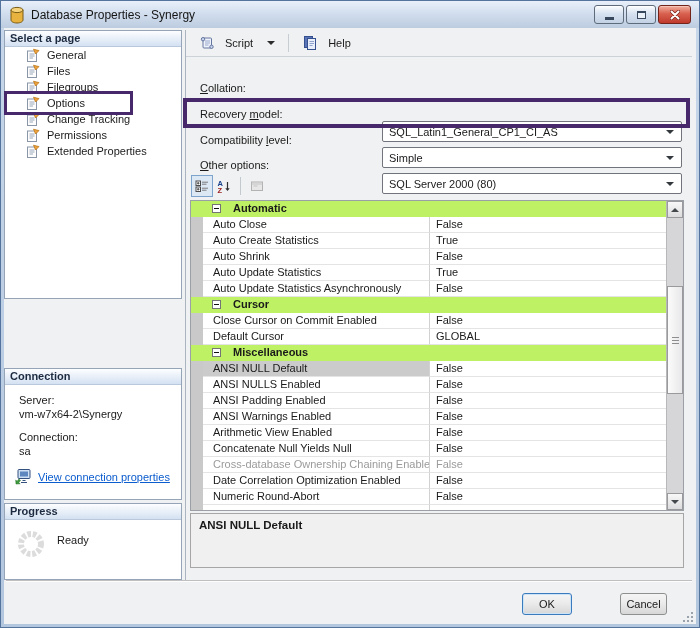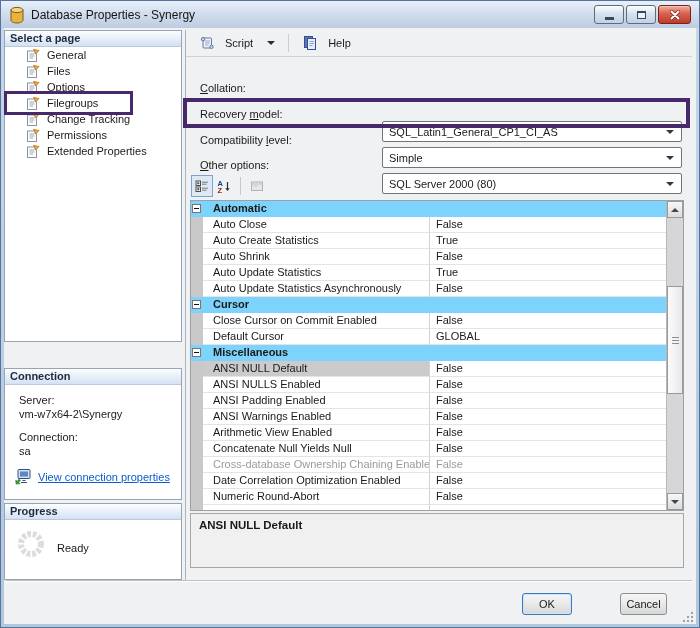--- a/index.html
+++ b/index.html
@@ -21,38 +21,38 @@
   .glyph-min { width:9px; height:3px; background:#38485c; margin-top:8px; }
   .glyph-max { width:9px; height:8px; border:1px solid #38485c; border-top-width:2px; background:#e9f0f8; }
 
   
   .client { position:absolute; top:28px; left:4px; right:4px; bottom:4px; background:#f0f1f2; }
 
   
   .panel { position:absolute; left:0; width:178px; background:#fff; border:1px solid #95a4b6; }
   .panel-header { height:16px; padding:1px 0 0 5px; font-weight:bold; color:#1c2a40;
                   background:linear-gradient(#fdfeff,#d4e1f2); border-bottom:1px solid #b9c8db; }
-  .panel-selectpage { top:2px; height:312px; }
+  .panel-selectpage { top:2px; height:269px; }
   .panel-connection { top:340px; height:132px; }
   .panel-progress   { top:475px; height:77px; }
 
   .page-item { display:flex; align-items:center; height:16px; padding-left:21px; cursor:default; }
   .page-item svg { flex:0 0 auto; }
   .page-label { margin-left:7px; }
 
   .conn-body { padding:9px 0 0 14px; }
   .conn-label { margin-top:0; }
   .conn-value { margin-top:2px; }
   .conn-gap { height:11px; }
   .conn-linkrow { display:flex; align-items:center; margin:11px 0 0 -4px; }
   .conn-link { color:#0b5cce; text-decoration:underline; margin-left:5px; cursor:pointer; }
 
   .progress-body { display:flex; align-items:flex-start; padding:8px 0 0 10px; }
   .spinner { width:32px; height:32px; }
-  .progress-status { margin:14px 0 0 10px; }
+  .progress-status { margin:6px 0 0 10px; }
 
   
   .vline { position:absolute; left:181px; top:2px; height:550px; width:1px; background:#aab4c0; }
   .cmd-toolbar { position:absolute; left:182px; top:2px; width:506px; height:27px;
                  border-bottom:1px solid #cdd2d8; display:flex; align-items:center; background:#f0f1f2; }
   .tb-btn { display:flex; align-items:center; gap:10px; padding:2px 6px; margin-left:6px; border:1px solid transparent; cursor:default; }
   .caret { width:0; height:0; border-left:4px solid transparent; border-right:4px solid transparent; border-top:4px solid #2c2c2c; margin-left:4px; }
   .tb-sepv { width:1px; height:18px; background:#c8cdd4; margin-left:6px; }
 
   .fieldlabel { position:absolute; left:196px; height:16px; }
@@ -83,21 +83,21 @@
           border:1px solid #9aa0a6; background:#fff; display:flex; }
   .grid-body { position:relative; flex:1; overflow:hidden; }
   .grid-body::before { content:""; position:absolute; left:0; top:0; bottom:0; width:12px; background:#c9c9c9; }
   .g-row { position:relative; display:flex; height:16px; }
   .g-row.item .g-strip { width:12px; flex:0 0 12px; }
   .g-name { width:227px; flex:0 0 227px; border-right:1px solid #d2d2d2; border-bottom:1px solid #e4e4e4;
             padding:1px 2px 0 10px; white-space:nowrap; overflow:hidden; }
   .g-value { flex:1; border-bottom:1px solid #e4e4e4; padding:1px 2px 0 6px; white-space:nowrap; overflow:hidden; }
   .g-row.sel .g-name { background:#cbcbcb; }
   .g-row.dis .g-name, .g-row.dis .g-value { color:#9b9b9b; }
-  .g-row.category { background:#7dd3fc; font-weight:bold; }
+  .g-row.category { background:#bef264; font-weight:bold;padding-left:20px; }
   .g-row.category .g-strip { width:12px; flex:0 0 12px; position:relative; }
   .collapse-box { position:absolute; left:1px; top:3px; width:9px; height:9px; background:#fff; border:1px solid #757575; }
   .collapse-box::after { content:""; position:absolute; left:1px; right:1px; top:3px; height:1px; background:#111; }
   .g-cat-name { padding:1px 0 0 10px; }
 
   .g-scroll { flex:0 0 17px; background:#d6d6d8; border-left:1px solid #b8b8ba; display:flex; flex-direction:column; }
   .sb-btn { height:17px; background:linear-gradient(#f8f8f8,#dcdcde); border:1px solid #9a9a9c;
             display:flex; align-items:center; justify-content:center; }
   .arr-up { width:0; height:0; border-left:4px solid transparent; border-right:4px solid transparent; border-bottom:4px solid #44474b; }
   .arr-down { width:0; height:0; border-left:4px solid transparent; border-right:4px solid transparent; border-top:4px solid #44474b; }
@@ -174,29 +174,29 @@
     <path d="M7.5 1.2 L13 2.6 L9.6 6 Z" fill="#f0a23c" stroke="#b97a1d" stroke-width="0.8"></path>
   </svg>
             <span class="page-label">Files</span>
           </div>
           <div class="page-item">
             <svg width="14" height="14" viewBox="0 0 14 14">
     <rect x="1.5" y="3" width="9" height="10.5" fill="#fdfdfd" stroke="#8a96a8"></rect>
     <path d="M3.5 6h5 M3.5 8h5 M3.5 10h3.5" stroke="#9aa7bb" stroke-width="1"></path>
     <path d="M7.5 1.2 L13 2.6 L9.6 6 Z" fill="#f0a23c" stroke="#b97a1d" stroke-width="0.8"></path>
   </svg>
+            <span class="page-label">Filegroups</span>
+          </div>
+          <div class="page-item">
+            <svg width="14" height="14" viewBox="0 0 14 14">
+    <rect x="1.5" y="3" width="9" height="10.5" fill="#fdfdfd" stroke="#8a96a8"></rect>
+    <path d="M3.5 6h5 M3.5 8h5 M3.5 10h3.5" stroke="#9aa7bb" stroke-width="1"></path>
+    <path d="M7.5 1.2 L13 2.6 L9.6 6 Z" fill="#f0a23c" stroke="#b97a1d" stroke-width="0.8"></path>
+  </svg>
             <span class="page-label">Options</span>
-          </div>
-          <div class="page-item">
-            <svg width="14" height="14" viewBox="0 0 14 14">
-    <rect x="1.5" y="3" width="9" height="10.5" fill="#fdfdfd" stroke="#8a96a8"></rect>
-    <path d="M3.5 6h5 M3.5 8h5 M3.5 10h3.5" stroke="#9aa7bb" stroke-width="1"></path>
-    <path d="M7.5 1.2 L13 2.6 L9.6 6 Z" fill="#f0a23c" stroke="#b97a1d" stroke-width="0.8"></path>
-  </svg>
-            <span class="page-label">Filegroups</span>
           </div>
           <div class="page-item">
             <svg width="14" height="14" viewBox="0 0 14 14">
     <rect x="1.5" y="3" width="9" height="10.5" fill="#fdfdfd" stroke="#8a96a8"></rect>
     <path d="M3.5 6h5 M3.5 8h5 M3.5 10h3.5" stroke="#9aa7bb" stroke-width="1"></path>
     <path d="M7.5 1.2 L13 2.6 L9.6 6 Z" fill="#f0a23c" stroke="#b97a1d" stroke-width="0.8"></path>
   </svg>
             <span class="page-label">Change Tracking</span>
           </div>
           <div class="page-item">

